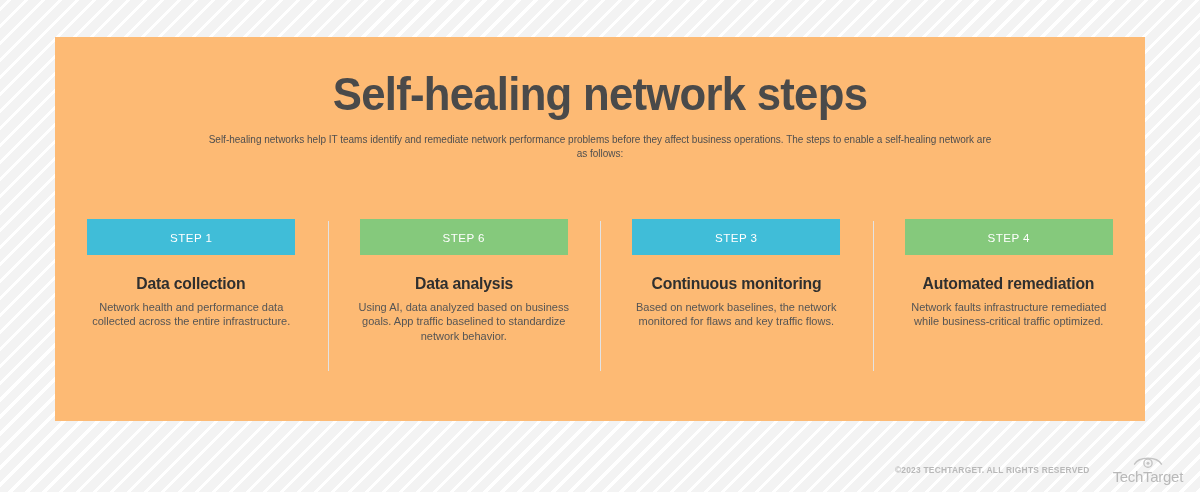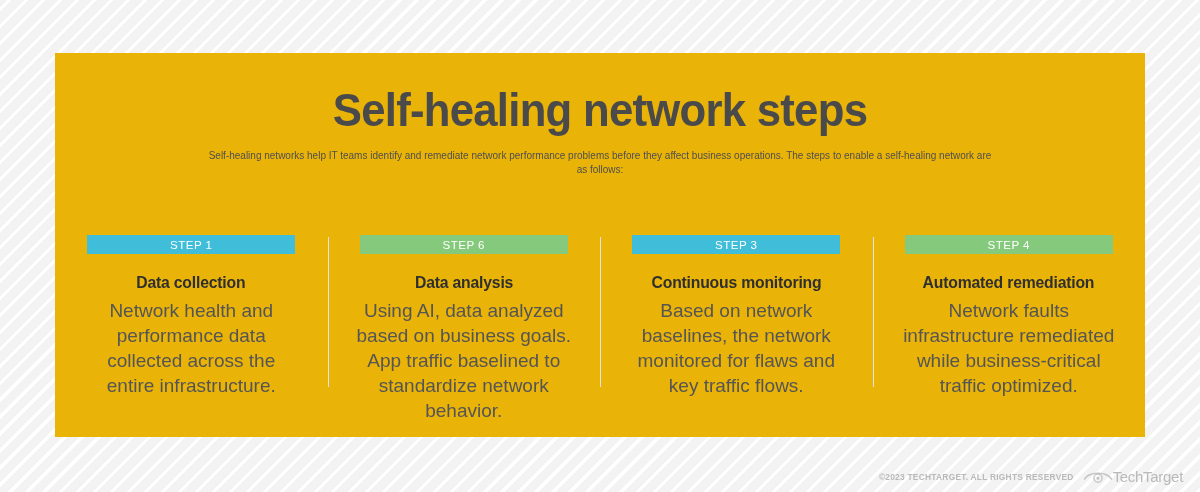--- a/index.html
+++ b/index.html
@@ -18,24 +18,24 @@
       #ffffff 3px,
       #f3f3f3 3px,
       #f3f3f3 12px
     );
     position: relative;
   }
 
   .card {
     position: absolute;
     left: 55px;
-    top: 53px;
+    top: 37px;
     width: 1090px;
     height: 384px;
-    background: #eab308;
+    background: #fdba74;
   }
 
   .title {
     margin: 0;
     padding-top: 33px;
     text-align: center;
     font-size: 47px;
     line-height: 1.04;
     font-weight: bold;
     letter-spacing: -0.8px;
@@ -79,21 +79,21 @@
     position: absolute;
     left: 0;
     top: 2px;
     width: 1px;
     height: 150px;
     background: #e3e3e3;
   }
 
   .step-bar {
     width: 208px;
-    height: 19px;
+    height: 36px;
     display: flex;
     align-items: center;
     justify-content: center;
     color: #ffffff;
     font-size: 11.6px;
     letter-spacing: 0.45px;
     font-weight: normal;
     font-family: "Liberation Sans Narrow", "Liberation Sans", sans-serif;
   }
 
@@ -103,50 +103,50 @@
     font-weight: bold;
     color: #2f2f2f;
     text-align: center;
     letter-spacing: -0.2px;
     font-family: "Liberation Sans Narrow", "Liberation Sans", sans-serif;
     transform: scaleX(0.96);
   }
 
   .step-body {
     margin-top: 7px;
-    font-size: 19px;
+    font-size: 11px;
     line-height: 1.31;
     color: #555555;
     text-align: center;
     max-width: 215px;
     font-family: "Liberation Sans", sans-serif;
   }
 
   .footer {
     position: absolute;
     right: 17px;
     bottom: 8px;
     display: flex;
     flex-direction: row;
     align-items: center;
-    gap: 9px;
+    gap: 23px;
   }
 
   .copyright {
     font-size: 8.4px;
     letter-spacing: 0.25px;
     color: #b9b9b9;
     font-weight: bold;
     white-space: nowrap;
     font-family: "Liberation Sans", sans-serif;
   }
 
   .logo {
     display: flex;
-    flex-direction: row;
+    flex-direction: column;
     align-items: center;
     line-height: 1;
     text-align: right;
   }
 
   .logo-eye {
     display: block;
     margin-bottom: 1px;
   }
 

